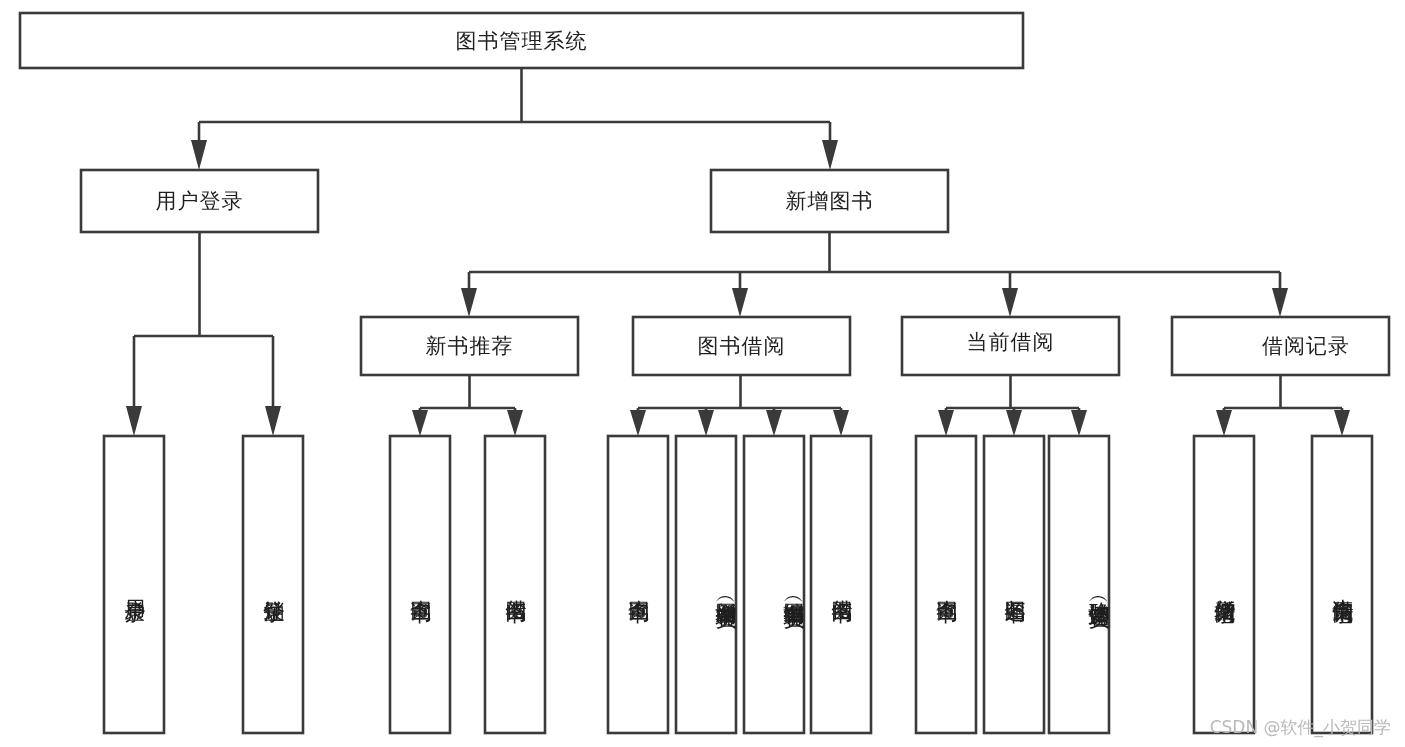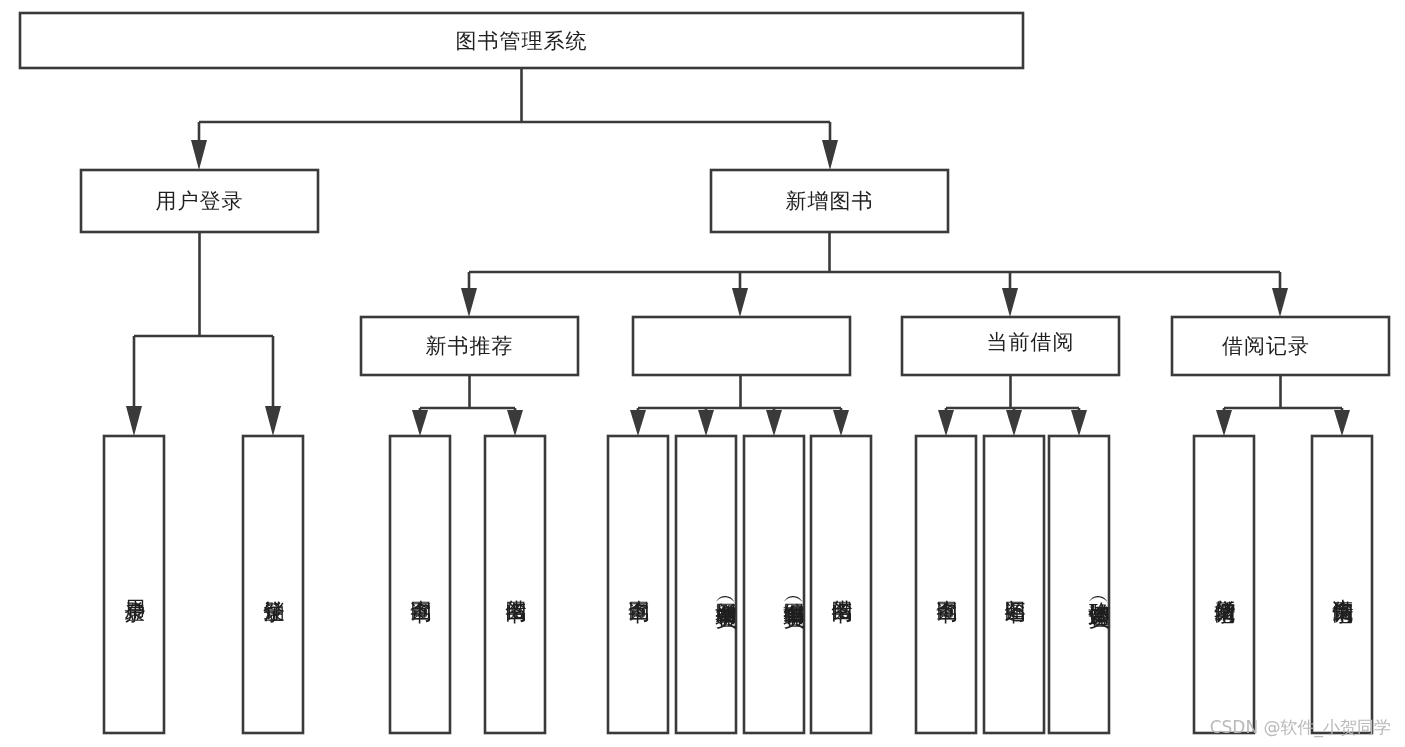--- a/index.html
+++ b/index.html
@@ -183,22 +183,23 @@
       <rect class="node-box" x="1312" y="436" width="60" height="297"></rect>
     </g>
   </svg>
 
   <div class="hlabel-wrap" style="left:20px; top:13px; width:1003px; height:55px;border-radius:19px;">图书管理系统</div>
 
   <div class="hlabel-wrap" style="left:81px; top:170px; width:237px; height:62px;">用户登录</div>
   <div class="hlabel-wrap" style="left:711px; top:170px; width:237px; height:62px;">新增图书</div>
 
   <div class="hlabel-wrap" style="left:361px; top:317px; width:217px; height:58px;border-radius:12px;">新书推荐</div>
-  <div class="hlabel-wrap" style="left:902px; top:317px; width:217px; height:50px;padding-left:20px;">当前借阅</div>
-  <div class="hlabel-wrap" style="left:1172px; top:317px; width:188px; height:58px;">借阅记录</div>
+  <div class="hlabel-wrap" style="left:633px; top:317px; width:217px; height:58px;">图书借阅</div>
+  <div class="hlabel-wrap" style="left:902px; top:317px; width:217px; height:50px;">当前借阅</div>
+  <div class="hlabel-wrap" style="left:1172px; top:317px; width:188px; height:58px;padding-left:40px;">借阅记录</div>
 
   <div class="vlabel-wrap" style="left:104px; top:436px; width:60px; height:297px;">用户登录</div>
   <div class="vlabel-wrap" style="left:243px; top:436px; width:60px; height:297px;">注销登录</div>
 
   <div class="vlabel-wrap" style="left:390px; top:436px; width:60px; height:297px;">查询图书</div>
   <div class="vlabel-wrap" style="left:485px; top:436px; width:60px; height:297px;">借阅图书</div>
 
   <div class="vlabel-wrap" style="left:608px; top:436px; width:60px; height:297px;">查询图书</div>
   <div class="vlabel-wrap" style="left:676px; top:436px; width:60px; height:297px; align-items:flex-start; padding-top:10px; box-sizing:border-box;">新增图书（管理员）</div>
   <div class="vlabel-wrap" style="left:744px; top:436px; width:60px; height:297px; align-items:flex-start; padding-top:10px; box-sizing:border-box;">编辑图书（管理员）</div>

